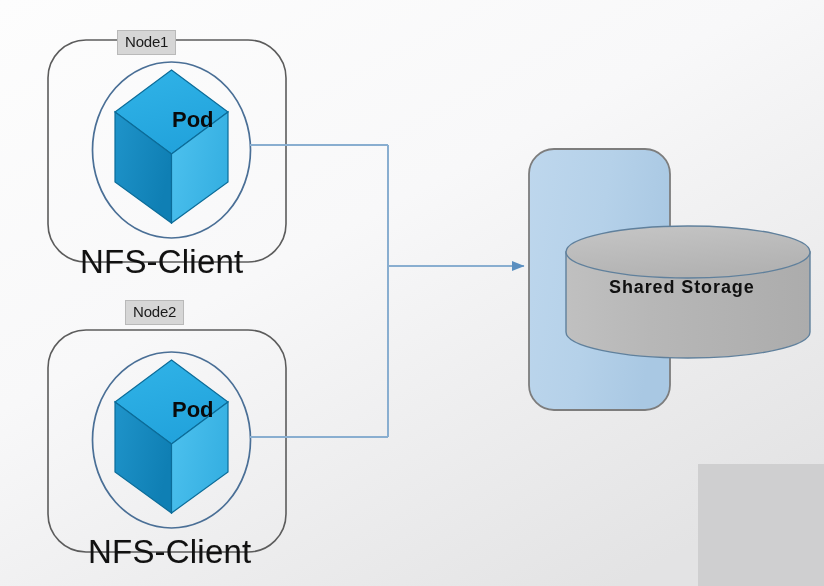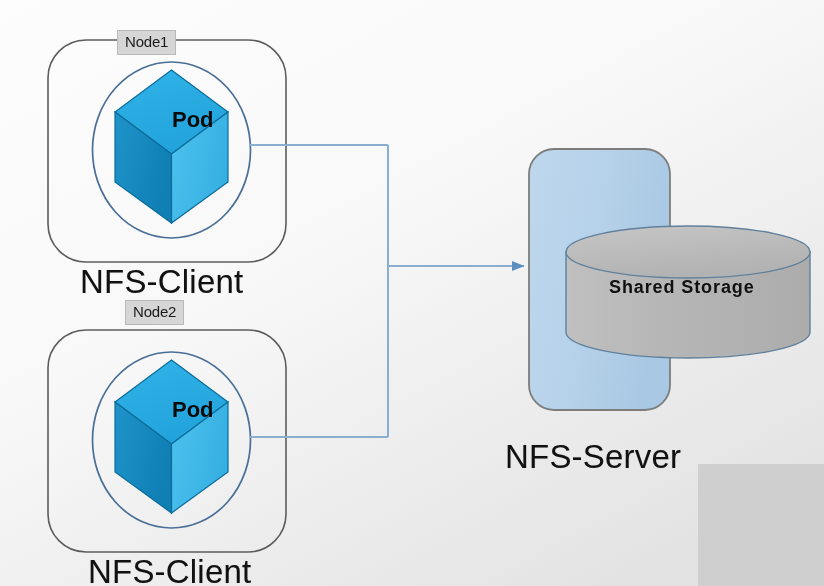--- a/index.html
+++ b/index.html
@@ -38,21 +38,20 @@
   .big-label {
     position: absolute;
     color: #111111;
     font-size: 33px;
     line-height: 36px;
     font-weight: 300;
     letter-spacing: 0.2px;
     white-space: nowrap;
     font-family: "Liberation Sans", sans-serif;
     text-shadow: 0 0 1px rgba(0,0,0,0.16);
-    margin-top: 20px;
   }
   .pod-text {
     position: absolute;
     color: #0a0a0a;
     font-size: 22px;
     line-height: 24px;
     font-weight: bold;
     white-space: nowrap;
     font-family: "Liberation Sans", sans-serif;
     margin-left: 24px;
@@ -158,17 +157,16 @@
   <div class="node-tag" style="left:89px; top:300px;margin-left:36px;">Node2</div>
 
   <div class="pod-text" style="left:148px; top:108px;">Pod</div>
 
   <div class="pod-text" style="left:148px; top:398px;">Pod</div>
 
   <div class="big-label" style="left:80px; top:244px;">NFS-Client</div>
 
   <div class="big-label" style="left:88px; top:534px;">NFS-Client</div>
 
-  <div class="big-label" style="left:505px; top:419px;">NFS-Server</div>
 
   <div class="storage-text" style="left:609px; top:276px;">Shared Storage</div>
 
 </div>
 
 </body></html>

